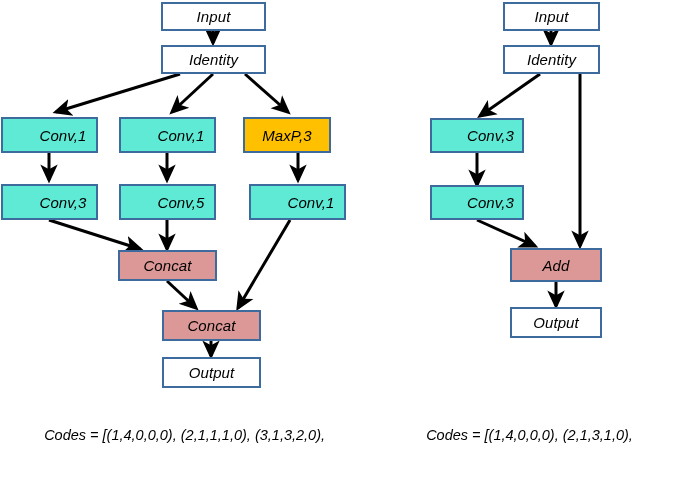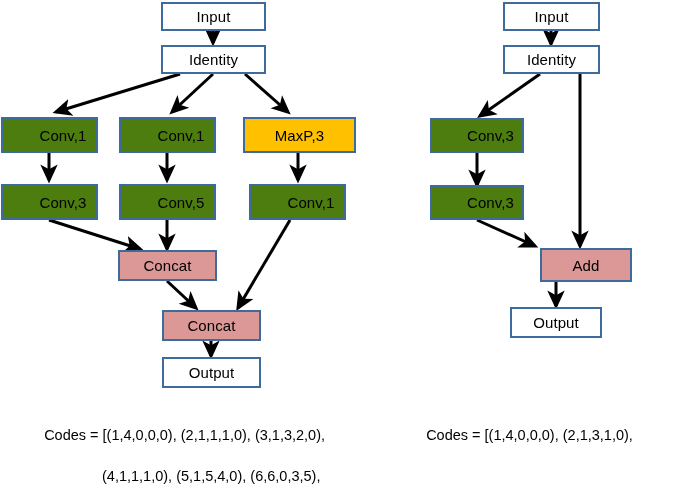--- a/index.html
+++ b/index.html
@@ -3,35 +3,35 @@
 <meta charset="utf-8">
 <style>
   html,body{margin:0;padding:0;background:#ffffff;}
   body{
     width:677px;height:502px;
     font-family:"Liberation Sans", sans-serif;
     color:#000;
     position:relative;
     overflow:hidden;
   }
-  #canvas{position:absolute;left:0;top:0;width:677px;height:502px;}
+  #canvas{position:absolute;left:0;top:0;width:677px;height:502px;font-style:italic;}
   svg.arrows{position:absolute;left:0;top:0;width:677px;height:502px;pointer-events:none;}
 
   .node{
     position:absolute;
     box-sizing:border-box;
     border:2px solid #3E6B9E;
     display:flex;align-items:center;justify-content:center;
     font-size:15px;
     line-height:1;
     letter-spacing:0.1px;
     white-space:nowrap;
     background:#ffffff;
   }
-  .node.green{background:#4d7c0f;padding-left:27px;}
+  .node.green{background:#5eead4;padding-left:27px;}
   .node.orange{background:#FFC000;}
   .node.rose{background:#DB9896;}
   .node.plain{background:#ffffff;}
 
   .codeblock{
     position:absolute;
     font-size:14.5px;
     line-height:1.42;
     white-space:pre;
     color:#000;
@@ -88,21 +88,21 @@
   </div>
 
   <div class="node green" style="left:1px;top:117px;width:97px;height:36px;">
     <span>Conv,1</span>
   </div>
 
   <div class="node green" style="left:119px;top:117px;width:97px;height:36px;">
     <span>Conv,1</span>
   </div>
 
-  <div class="node orange" style="left:243px;top:117px;width:113px;height:36px;">
+  <div class="node orange" style="left:243px;top:117px;width:88px;height:36px;">
     <span>MaxP,3</span>
   </div>
 
   <div class="node green" style="left:1px;top:184px;width:97px;height:36px;">
     <span>Conv,3</span>
   </div>
 
   <div class="node green" style="left:119px;top:184px;width:97px;height:36px;text-align:right;">
     <span>Conv,5</span>
   </div>
@@ -132,31 +132,30 @@
   </div>
 
   <div class="node green" style="left:430px;top:118px;width:94px;height:35px;">
     <span>Conv,3</span>
   </div>
 
   <div class="node green" style="left:430px;top:185px;width:94px;height:35px;">
     <span>Conv,3</span>
   </div>
 
-  <div class="node rose" style="left:510px;top:248px;width:92px;height:34px;margin-left:30px;">
+  <div class="node rose" style="left:510px;top:248px;width:92px;height:34px;">
     <span>Add</span>
   </div>
 
   <div class="node plain" style="left:510px;top:307px;width:92px;height:31px;">
     <span>Output</span>
   </div>
 
   <div class="codeblock" style="left:28px;top:404px;">
     <span>Codes = </span><span>[(1,4,0,0,0), (2,1,1,1,0), (3,1,3,2,0),</span>
-    <span class="hang" style="padding-left:74px;">(4,1,1,1,0), (5,1,5,4,0), (6,6,0,3,5),</span>
     
     
   </div>
 
   <div class="codeblock" style="left:410px;top:404px;">
     <span>Codes = </span><span>[(1,4,0,0,0), (2,1,3,1,0),</span>
     
   </div>
 
 </div>

